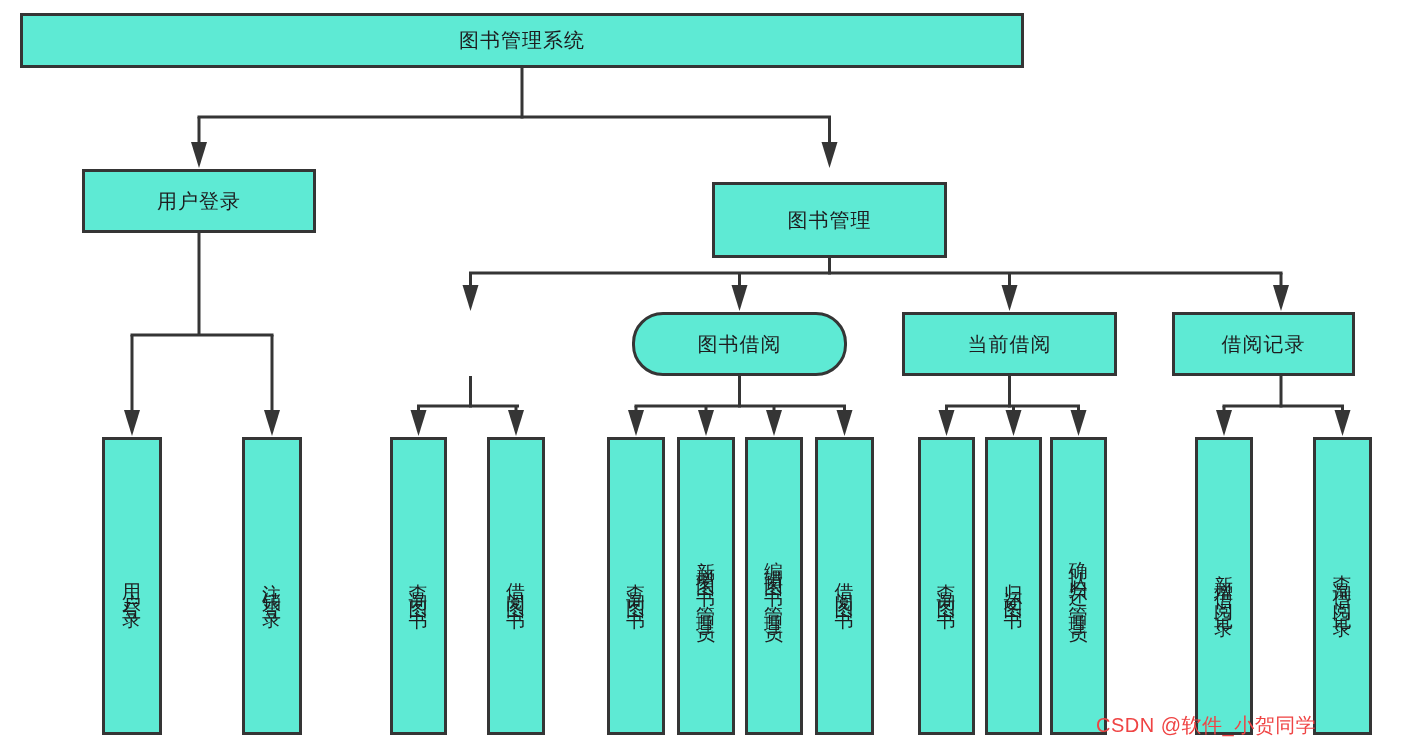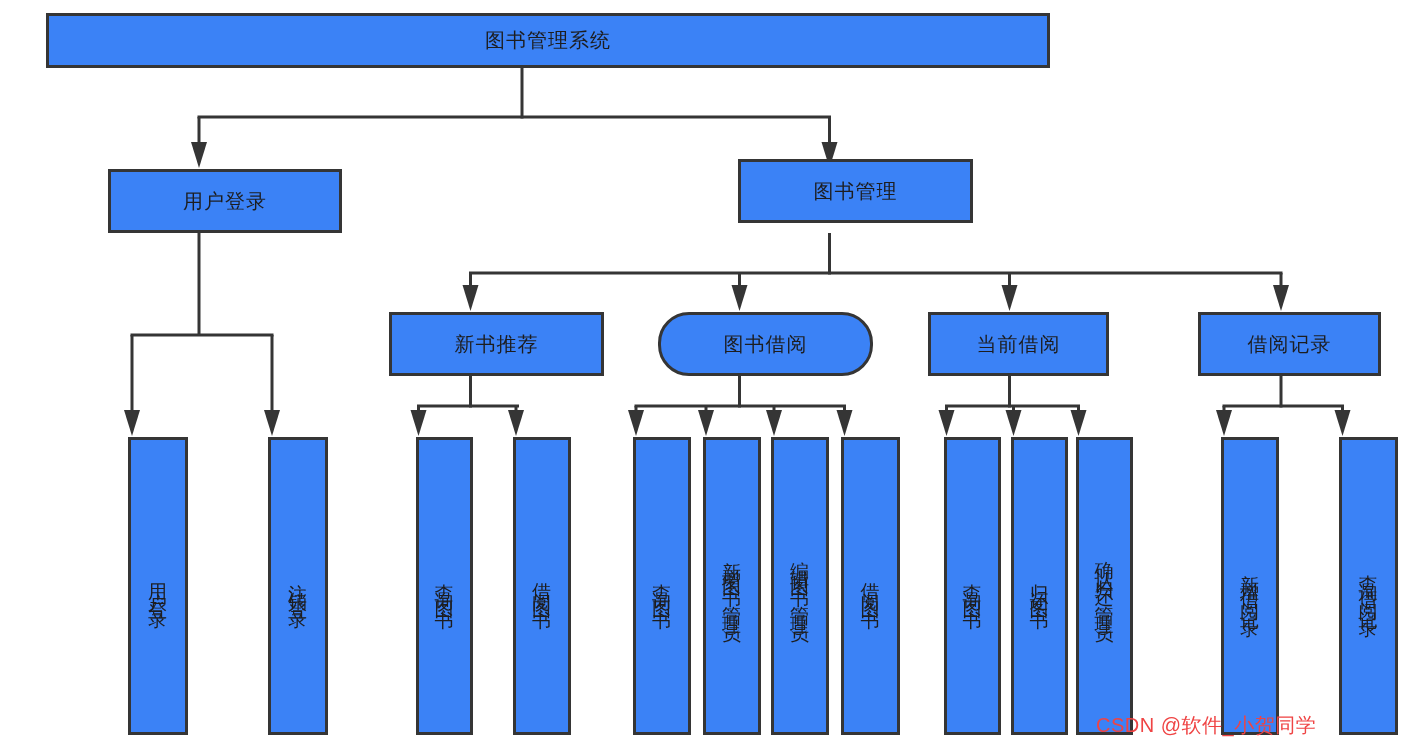--- a/index.html
+++ b/index.html
@@ -17,28 +17,27 @@
   }
   .wires {
     position: absolute;
     left: 0;
     top: 0;
     z-index: 1;
   }
   .node {
     position: absolute;
     box-sizing: border-box;
-    background: #3b82f6;
+    background: #5eead4;
     border: 3px solid #353535;
     display: flex;
     align-items: center;
     justify-content: center;
     z-index: 2;
     color: #1d1d1f;
-    margin-left: 26px;
   }
   .node.h-node {
     font-size: 20px;
     letter-spacing: 1px;
   }
   .node.leaf {
     top: 437px;
     height: 298px;
   }
   .leaf-label {
@@ -152,31 +151,28 @@
     </g>
   </svg>
 
   <div class="node h-node" style="left:20px; top:13px; width:1004px; height:55px;">
     <span>图书管理系统</span>
   </div>
 
   <div class="node h-node" style="left:82px; top:169px; width:234px; height:64px;">
     <span>用户登录</span>
   </div>
-  <div class="node h-node" style="left:712px; top:159px; width:235px; height:64px;justify-content:center;">
+  <div class="node h-node" style="left:712px; top:182px; width:235px; height:76px;justify-content:center;">
     <span>图书管理</span>
   </div>
 
-  <div class="node h-node" style="left:363px; top:312px; width:215px; height:64px;">
-    <span>新书推荐</span>
-  </div>
   <div class="node h-node" style="left:632px; top:312px; width:215px; height:64px;border-radius:31px;">
     <span>图书借阅</span>
   </div>
-  <div class="node h-node" style="left:902px; top:312px; width:181px; height:64px;">
+  <div class="node h-node" style="left:902px; top:312px; width:215px; height:64px;">
     <span>当前借阅</span>
   </div>
   <div class="node h-node" style="left:1172px; top:312px; width:183px; height:64px;">
     <span>借阅记录</span>
   </div>
 
   <div class="node leaf" style="left:102px; width:60px;">
     <span class="leaf-label">用户登录</span>
   </div>
   <div class="node leaf" style="left:242px; width:60px;">

